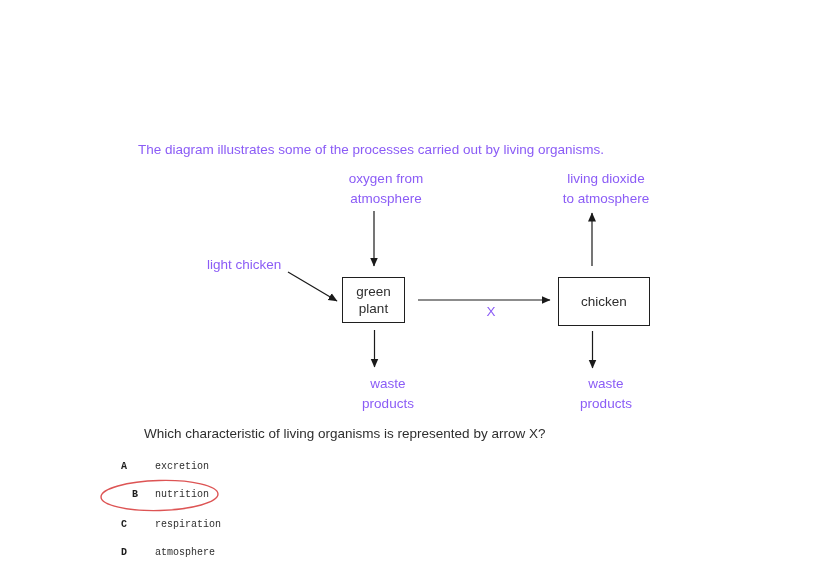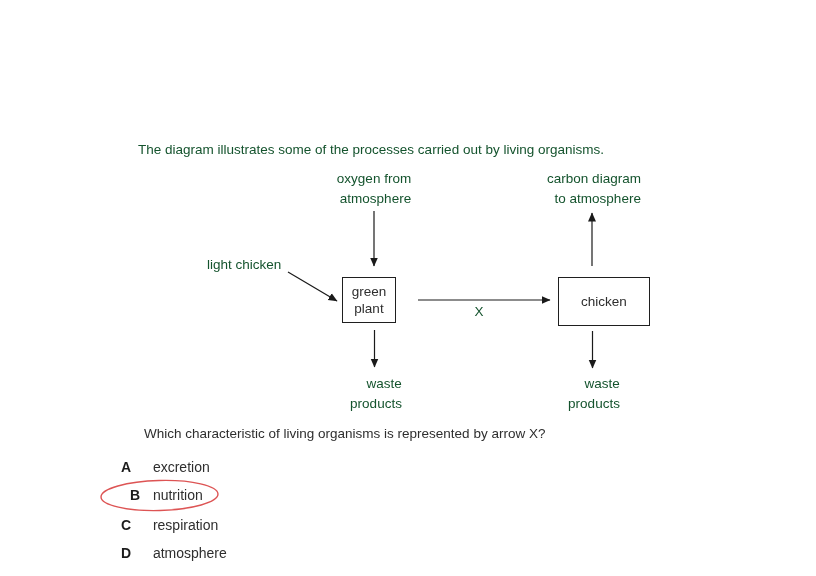--- a/index.html
+++ b/index.html
@@ -10,23 +10,23 @@
     background: #ffffff;
     overflow: hidden;
     font-family: "Liberation Sans", sans-serif;
     color: #2e2e2e;
   }
   .txt {
     position: absolute;
     font-size: 13.5px;
     line-height: 20px;
     white-space: pre-line;
-    color: #14532d;
+    color: #8b5cf6;
   }
-  .center { transform: translateX(-50%); text-align: right; }
+  .center { transform: translateX(-50%); text-align: center; margin-left: 12px; }
   .single { line-height: 16px; white-space: nowrap; }
   .dbox {
     position: absolute;
     border: 1px solid #1f1f1f;
     background: #ffffff;
     display: flex;
     align-items: center;
     justify-content: center;
     text-align: center;
     font-size: 13.5px;
@@ -41,51 +41,52 @@
   }
   .question {
     position: absolute;
     font-size: 13.5px;
     line-height: 16px;
     white-space: nowrap;
   }
   .opt {
     position: absolute;
     left: 121px;
-    font-size: 14px;
+    font-size: 10px;
     line-height: 16px;
     white-space: nowrap;
+    font-family: Liberation Mono, monospace;
   }
   .opt .letter {
     display: inline-block;
     width: 28px;
     font-weight: bold;
     color: #1c1c1c;
   }
   .opt .otext { color: #2e2e2e; }
 </style>
 </head>
 <body>
 
 <div class="canvas">
 
   <div class="txt single" style="left:138px; top:142px;">The diagram illustrates some of the processes carried out by living organisms.</div>
 
   <div class="txt center" style="left:374px; top:169px;">oxygen from
 atmosphere</div>
-  <div class="txt center" style="left:594px; top:169px;">carbon diagram
+  <div class="txt center" style="left:594px; top:169px;">living dioxide
 to atmosphere</div>
   <div class="txt single" style="left:207px; top:257px;">light chicken</div>
   <div class="txt center single" style="left:479px; top:304px;">X</div>
   <div class="txt center" style="left:376px; top:374px;">waste
 products</div>
   <div class="txt center" style="left:594px; top:374px;">waste
 products</div>
 
-  <div class="dbox" style="left:342px; top:277px; width:54px; height:46px;">
+  <div class="dbox" style="left:342px; top:277px; width:63px; height:46px;">
     <span>green
 plant</span>
   </div>
   <div class="dbox" style="left:558px; top:277px; width:92px; height:49px;">
     <span>chicken</span>
   </div>
 
   <svg class="overlay" width="816" height="576" viewBox="0 0 816 576">
     <defs>
       <marker id="ah" markerUnits="userSpaceOnUse" markerWidth="10" markerHeight="9" refX="8.5" refY="4.5" orient="auto">

